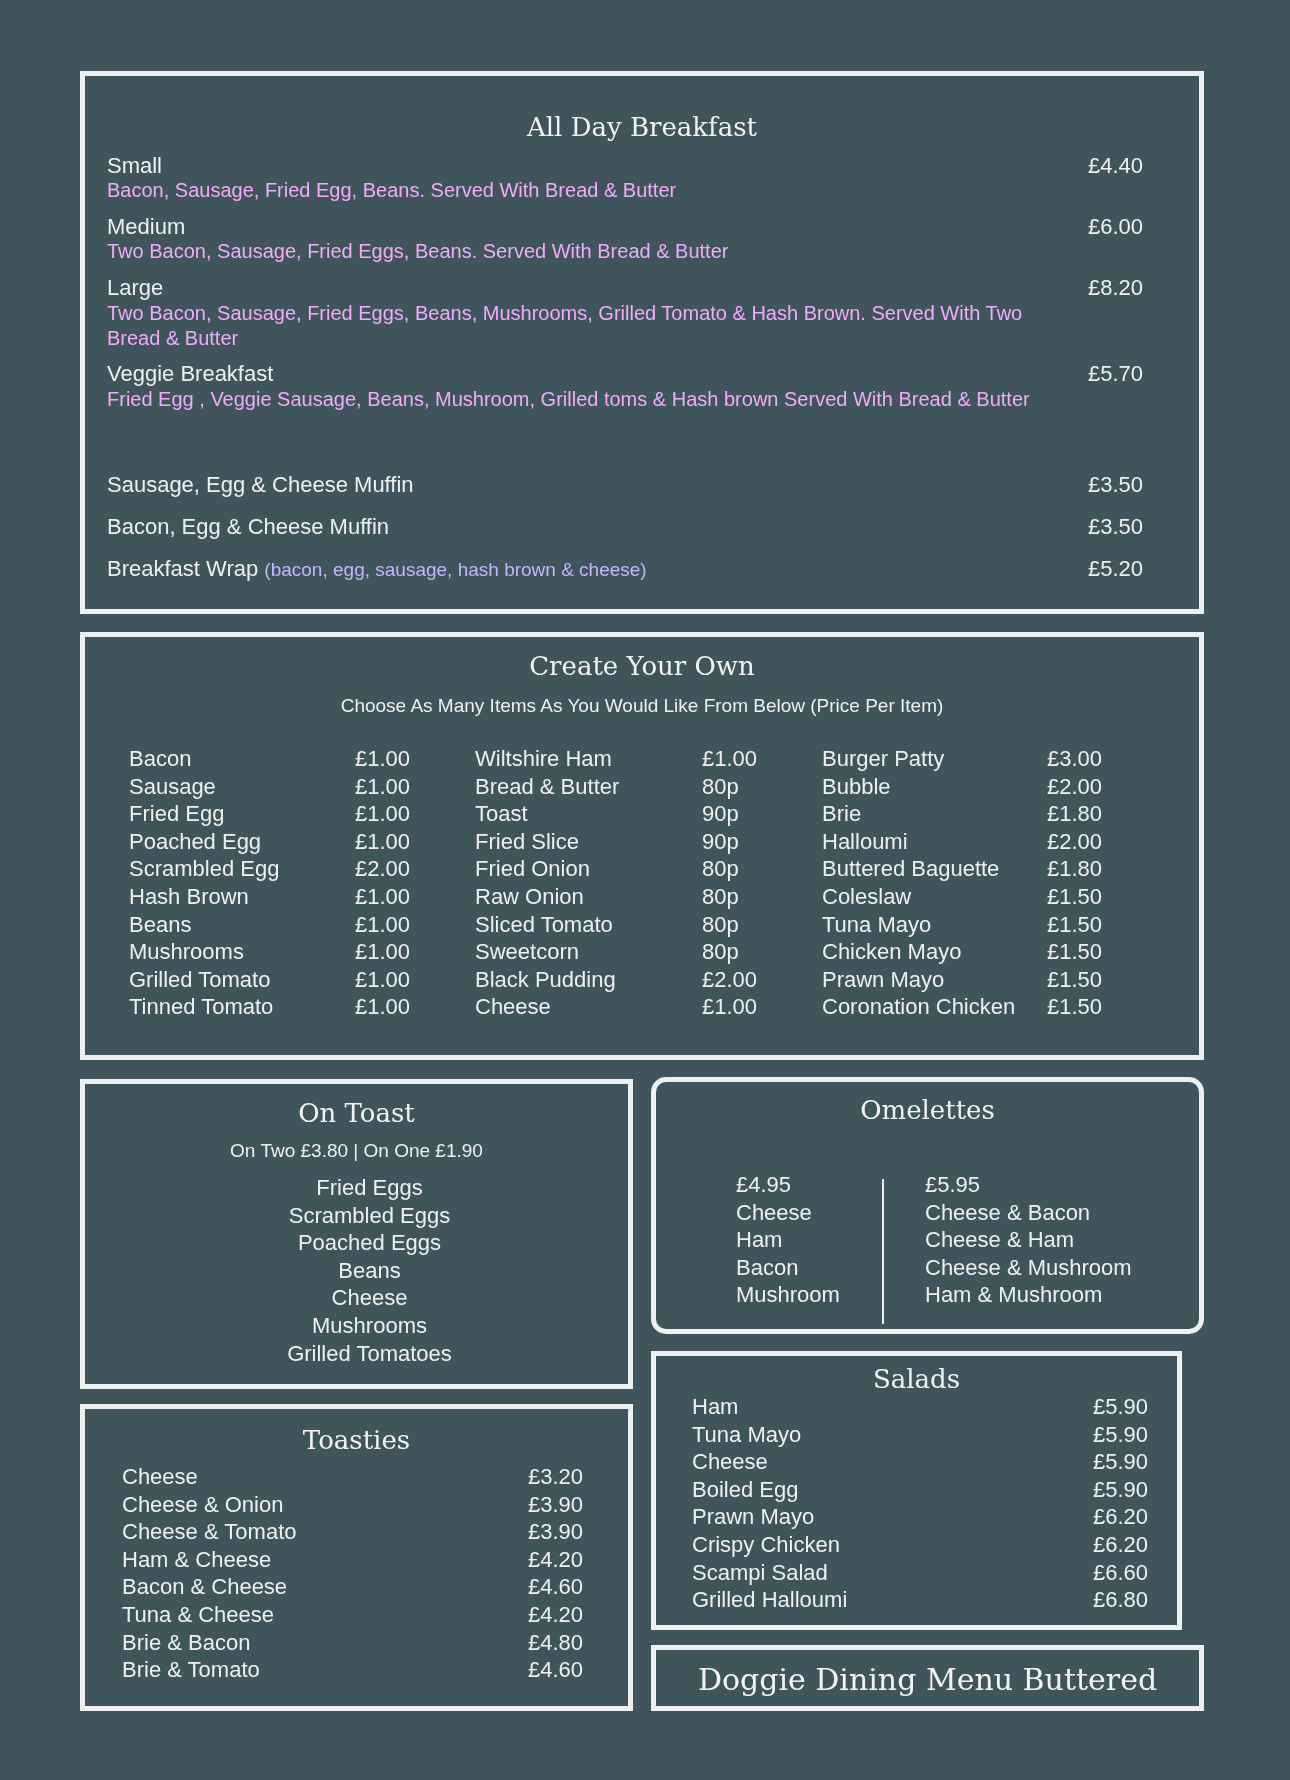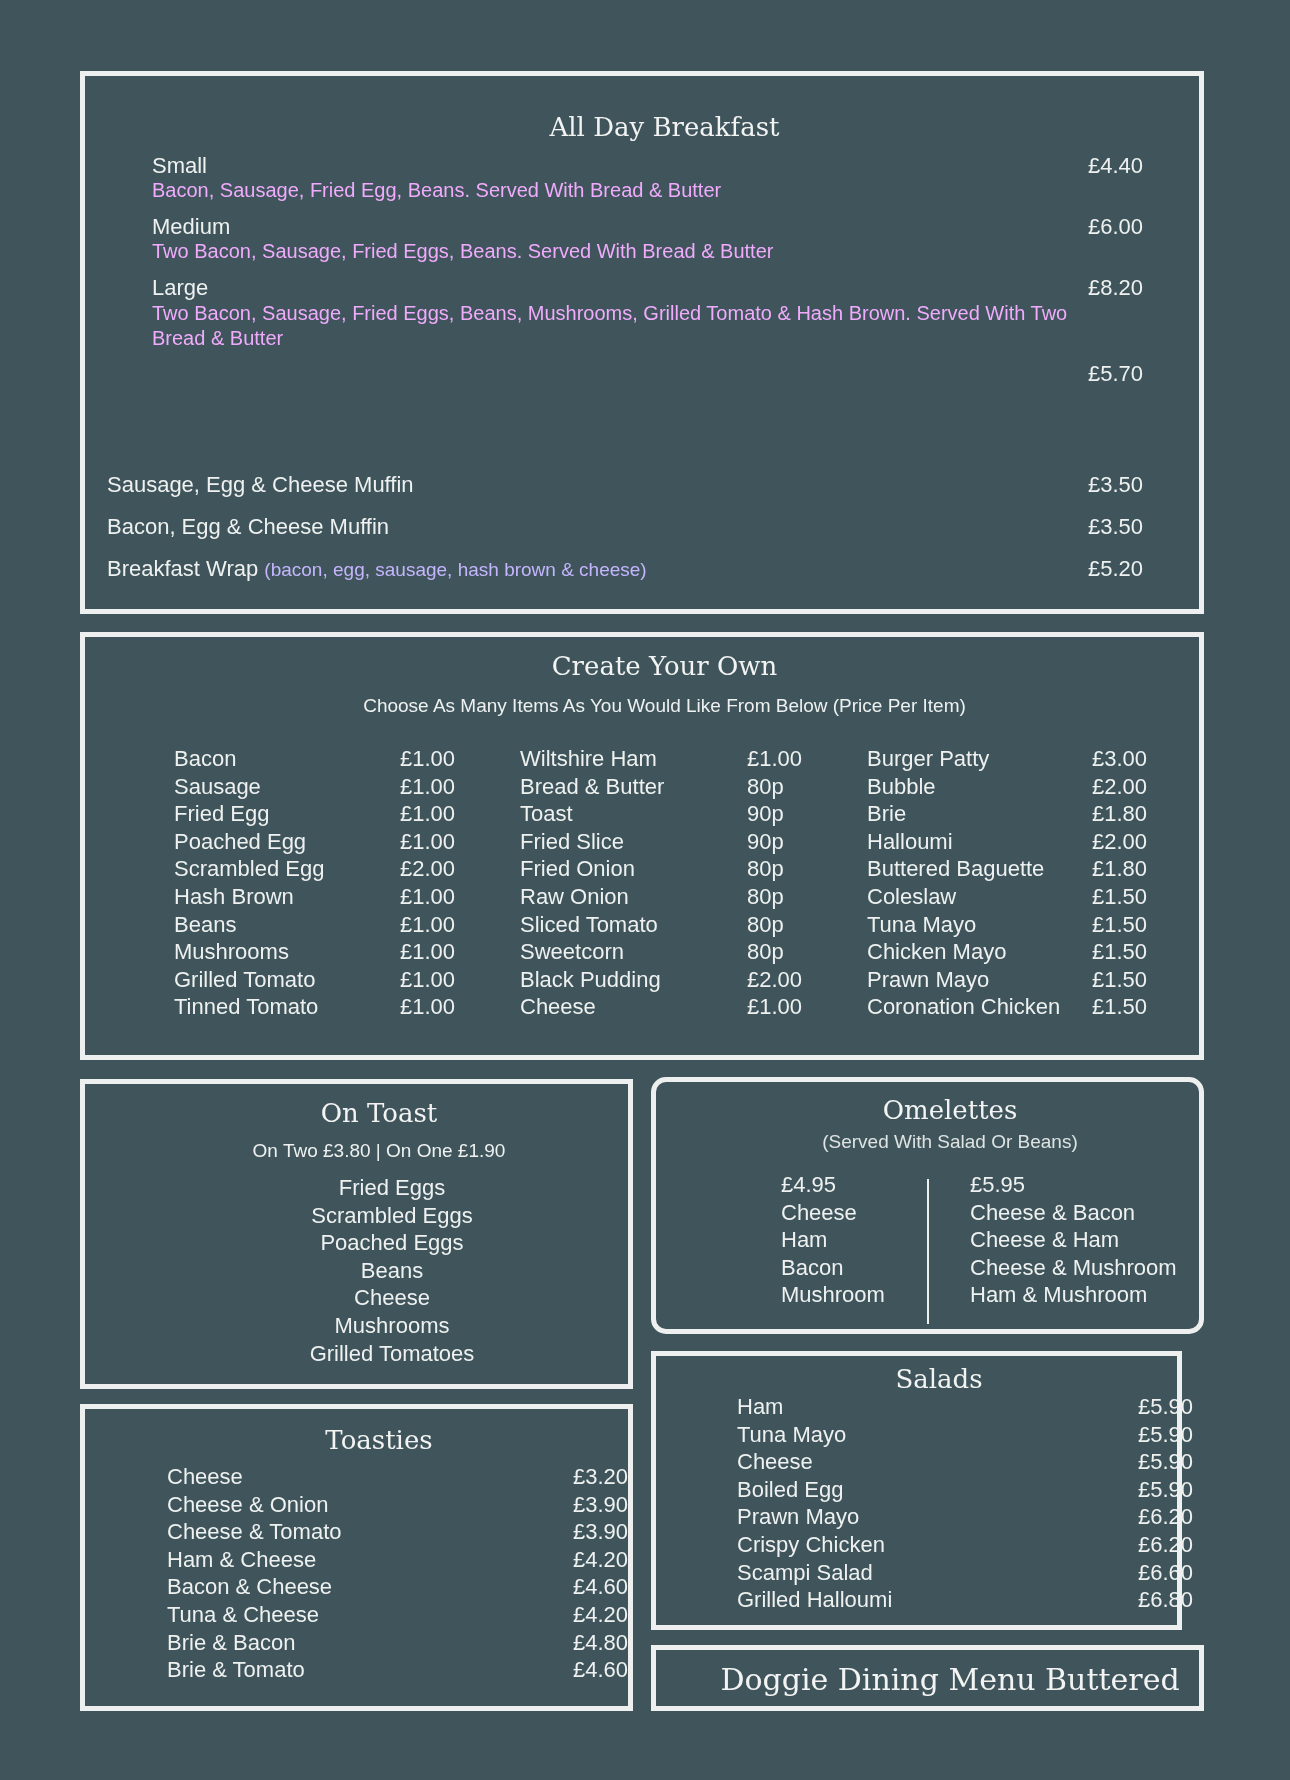--- a/index.html
+++ b/index.html
@@ -1,19 +1,19 @@
 <!DOCTYPE html>
 <html><head>
 <meta charset="utf-8">
 <style>
   html,body{margin:0;padding:0;}
   body{width:1290px;height:1780px;background:#3f555b;color:#eef1f0;font-family:"Liberation Sans",sans-serif;position:relative;overflow:hidden;}
   .box{position:absolute;border:5px solid #eef0ef;box-sizing:border-box;}
   .title{font-family:"DejaVu Serif",serif;text-align:center;color:#f2f3f2;}
-  .abs{position:absolute;margin-left:45px;}
+  .abs{position:absolute;}
   .item-name{font-size:22px;}
   .item-desc{font-size:20px;color:#f0abfc;}
   .price{position:absolute;font-size:22px;}
   .row{position:absolute;font-size:22px;white-space:nowrap;}
   .col-list div{font-size:22px;line-height:27.6px;white-space:nowrap;}
 </style>
 </head>
 <body>
 
 <section class="box" style="left:80px;top:71px;width:1124px;height:543px;">
@@ -30,20 +30,24 @@
     <div class="item-desc">Two Bacon, Sausage, Fried Eggs, Beans. Served With Bread &amp; Butter</div>
   </div>
   <div class="price" style="left:1003px;top:138px;">£6.00</div>
 
   <div class="abs" style="left:22px;top:199px;width:920px;">
     <div class="item-name">Large</div>
     <div class="item-desc" style="line-height:25px;">Two Bacon, Sausage, Fried Eggs, Beans, Mushrooms, Grilled Tomato &amp; Hash Brown. Served With Two Bread &amp; Butter</div>
   </div>
   <div class="price" style="left:1003px;top:199px;">£8.20</div>
 
+  <div class="abs" style="left:22px;top:285px;width:950px;">
+    <div class="item-name">Veggie Breakfast</div>
+    <div class="item-desc" style="line-height:25px;">Fried Egg , Veggie Sausage, Beans, Mushroom, Grilled toms &amp; Hash brown Served With Bread &amp; Butter</div>
+  </div>
   <div class="price" style="left:1003px;top:285px;">£5.70</div>
 
   <div class="row" style="left:22px;top:396px;"><span>Sausage, Egg &amp; Cheese Muffin</span></div>
   <div class="price" style="left:1003px;top:396px;">£3.50</div>
 
   <div class="row" style="left:22px;top:438px;"><span>Bacon, Egg &amp; Cheese Muffin</span></div>
   <div class="price" style="left:1003px;top:438px;">£3.50</div>
 
   <div class="row" style="left:22px;top:480px;"><span>Breakfast Wrap</span> <span style="font-size:19px;color:#c4b5fd;">(bacon, egg, sausage, hash brown &amp; cheese)</span></div>
   <div class="price" style="left:1003px;top:480px;">£5.20</div>
@@ -138,21 +142,20 @@
     <div>Poached Eggs</div>
     <div>Beans</div>
     <div>Cheese</div>
     <div>Mushrooms</div>
     <div>Grilled Tomatoes</div>
   </div>
 </section>
 
 <section class="box" style="left:651px;top:1077px;width:553px;height:257px;border-radius:15px;">
   <div class="title abs" style="left:0;right:0;top:13px;font-size:26px;">Omelettes</div>
-  <div class="abs" style="left:0;right:0;top:49px;text-align:center;font-size:19px;color:#dfe3e2;">(Served With Salad Or Beans)</div>
   <div class="abs col-list" style="left:80px;top:89px;">
     <div>£4.95</div>
     <div>Cheese</div>
     <div>Ham</div>
     <div>Bacon</div>
     <div>Mushroom</div>
   </div>
   <div class="abs" style="left:226px;top:97px;width:2px;height:145px;background:#eef0ef;"></div>
   <div class="abs col-list" style="left:269px;top:89px;">
     <div>£5.95</div>

